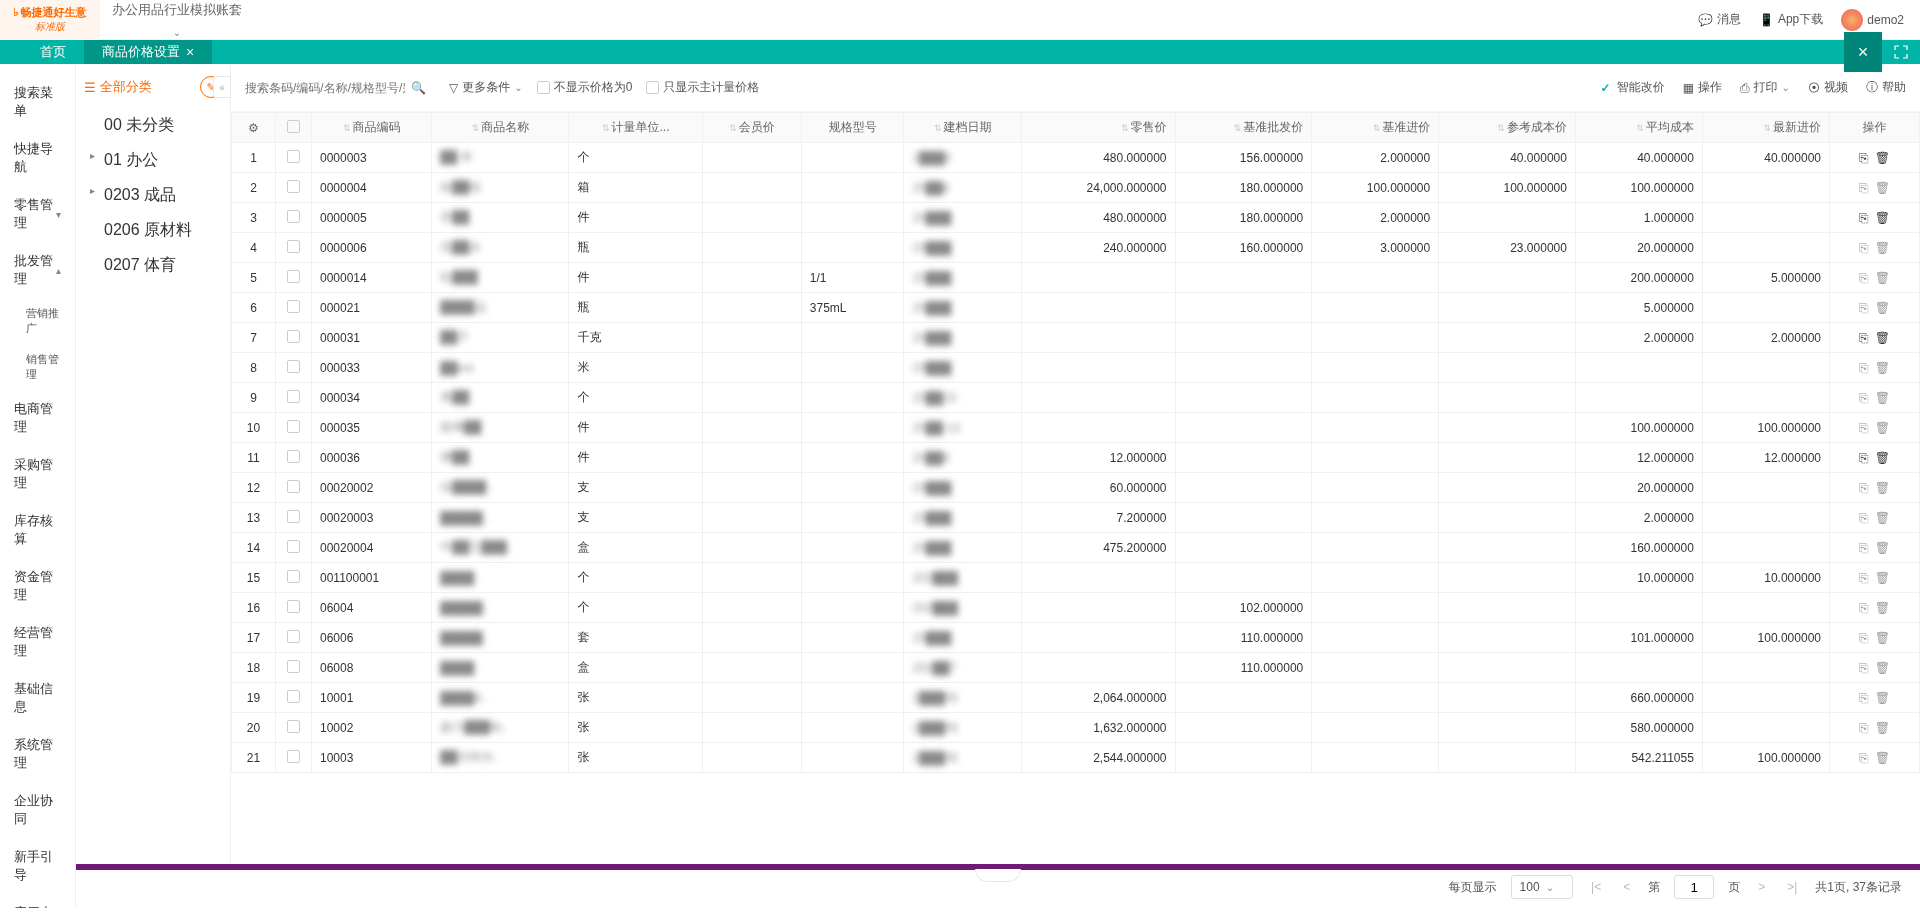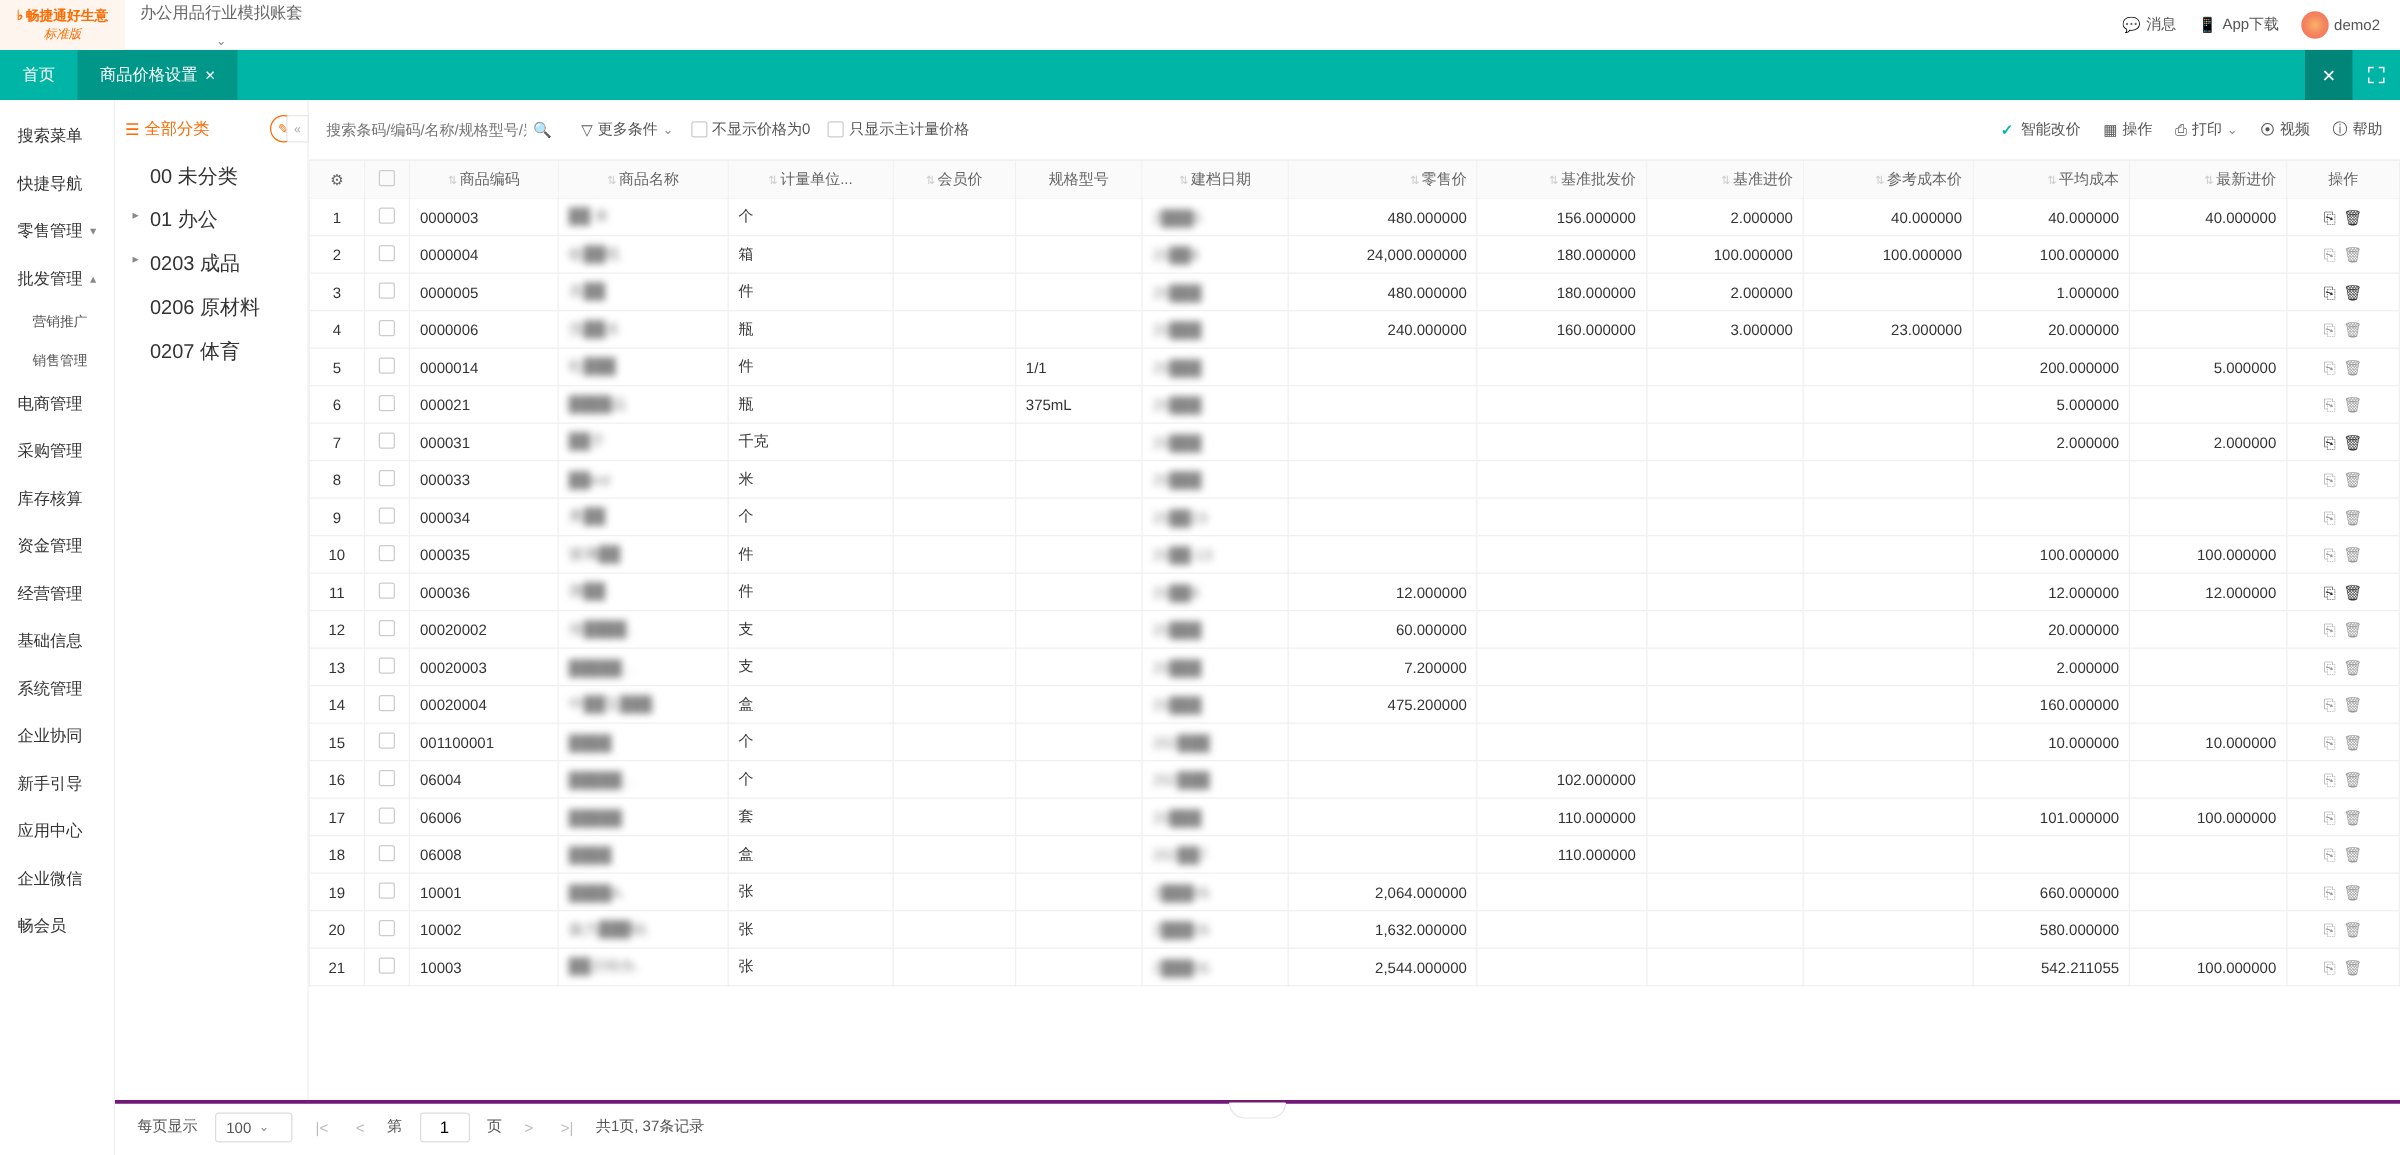--- a/index.html
+++ b/index.html
@@ -5,29 +5,29 @@
 * { margin: 0; padding: 0; box-sizing: border-box; }
 body { font-family: -apple-system, "Microsoft YaHei", sans-serif; font-size: 12px; color: #333; background: #fff; overflow: hidden; }
 .header { height: 40px; display: flex; align-items: center; border-bottom: 1px solid #f0f0f0; }
 .logo-area { width: 100px; height: 40px; display: flex; flex-direction: column; align-items: center; justify-content: center; background: #fef6ee; }
 .logo { color: #ff6a00; font-weight: bold; font-size: 11px; display: flex; align-items: center; gap: 2px; }
 .logo-badge { color: #ff6a00; font-size: 10px; font-style: italic; }
 .header-title { margin-left: 12px; color: #666; font-size: 13px; display:flex; align-items:center; gap:8px;flex-direction:column;}
 .header-right { margin-left: auto; display: flex; align-items: center; gap: 18px; padding-right: 16px; }
 .header-right-item { display: flex; align-items: center; gap: 4px; color: #555; cursor: pointer; }
 .avatar { width: 22px; height: 22px; border-radius: 50%; background: radial-gradient(circle,#f7b267,#f4845f,#f27059); }
-.tabbar { height: 40px; background: #00b5a6; display: flex; align-items: stretch; color: #fff; }
+.tabbar { height: 24px; background: #00b5a6; display: flex; align-items: stretch; color: #fff; padding-left: 22px; }
 .tab { padding: 0 18px; display: flex; align-items: center; gap: 6px; cursor: pointer; font-size: 13px; }
 .tab.active { background: #009688; }
 .tab-close { font-size: 14px; }
 .tabbar-right { margin-left: auto; display: flex; align-items: center; }
 .tabbar-btn { width: 38px; height: 40px; display: flex; align-items: center; justify-content: center; cursor: pointer; }
 .tabbar-btn.close { background: #008578; font-size:18px;}
 .body { display: flex; height: calc(100vh - 80px); }
-.sidebar { width: 92px; border-right: 1px solid #f0f0f0; overflow-y: auto; padding-top: 10px; }
+.sidebar { width: 76px; border-right: 1px solid #f0f0f0; overflow-y: auto; padding-top: 10px; }
 .sidebar-item { padding: 10px 14px; color: #333; cursor: pointer; display: flex; align-items: center; justify-content: space-between; font-size: 13px; }
 .sidebar-sub { padding: 8px 14px 8px 26px; color: #555; cursor: pointer; font-size: 11px; }
 .caret { font-size: 10px; color: #888; }
 .content { flex: 1; display: flex; flex-direction: column; overflow: hidden; }
 .content-top { display: flex; height: calc(100% - 44px); }
 .tree-panel { width: 155px; border-right: 1px solid #f0f0f0; padding: 12px 8px; position:relative; }
 .tree-header { display: flex; align-items: center; justify-content: space-between; color: #ff6a00; font-size: 13px; margin-bottom: 10px; }
 .tree-header-left{display:flex;align-items:center;gap:4px;}
 .tree-edit-btn { width: 22px; height: 22px; border: 1px solid #ff6a00; border-radius: 50%; display: flex; align-items: center; justify-content: center; color: #ff6a00; cursor: pointer; font-size:11px;}
 .tree-item { padding: 7px 4px 7px 20px; cursor: pointer; font-size: 16px; color:#333; position:relative;}
@@ -46,21 +46,21 @@
 th, td { border: 1px solid #f0f0f0; padding: 6px 8px; font-size: 12px; white-space: nowrap; height: 28px; }
 th { background: #fafafa; color: #666; font-weight: normal; position: sticky; top: 0; text-align:center;}
 th .sort{color:#ccc; font-size:9px; margin-right:2px;}
 .col-idx{width:44px; text-align:center;}
 .col-chk{width:36px; text-align:center;}
 .col-op{width:90px; text-align:center;}
 .num-cell{text-align:right;}
 .op-icons{display:flex; gap:6px; justify-content:center; color:#999;}
 .op-icons span{cursor:pointer;}
 .op-icons.active{color:#333;}
-.footer { height: 40px; border-top: 3px solid #701a75; display: flex; align-items: center; justify-content: flex-start; padding: 0 18px; gap: 14px; color: #555; position:relative;}
+.footer { height: 40px; border-top: 6px solid #701a75; display: flex; align-items: center; justify-content: flex-end; padding: 0 18px; gap: 14px; color: #555; position:relative;}
 .footer::before{content:""; position:absolute; left:50%; top:-1px; transform:translateX(-50%); width:44px; height:12px; border:1px solid #e8e8e8; border-top:none; border-radius:0 0 22px 22px; background:#fff;}
 .page-input { width: 40px; height: 24px; border: 1px solid #ddd; border-radius: 3px; text-align: center; }
 .page-select{height:24px; border:1px solid #ddd; border-radius:3px; padding:0 18px 0 8px; background:#fff; position:relative; display:inline-flex; align-items:center;}
 .page-nav-btn{color:#bbb; cursor:pointer; padding:0 4px;}
 .blur{filter:blur(3px); color:#888; user-select:none;}
 svg{display:block;}
 </style>
 </head>
 <body>
 

